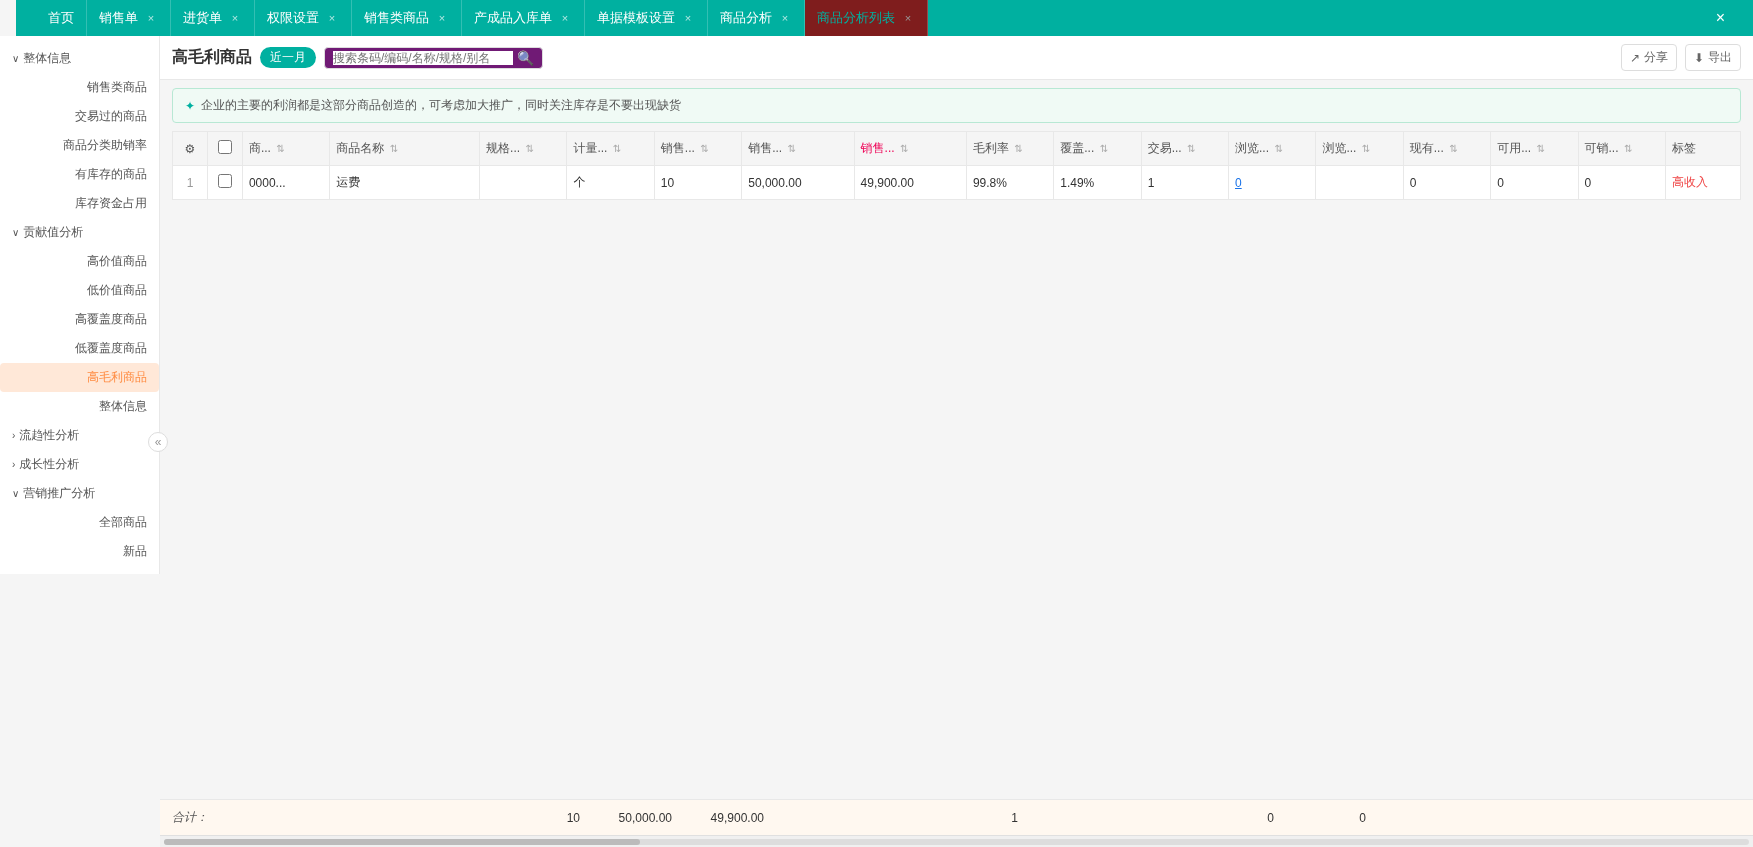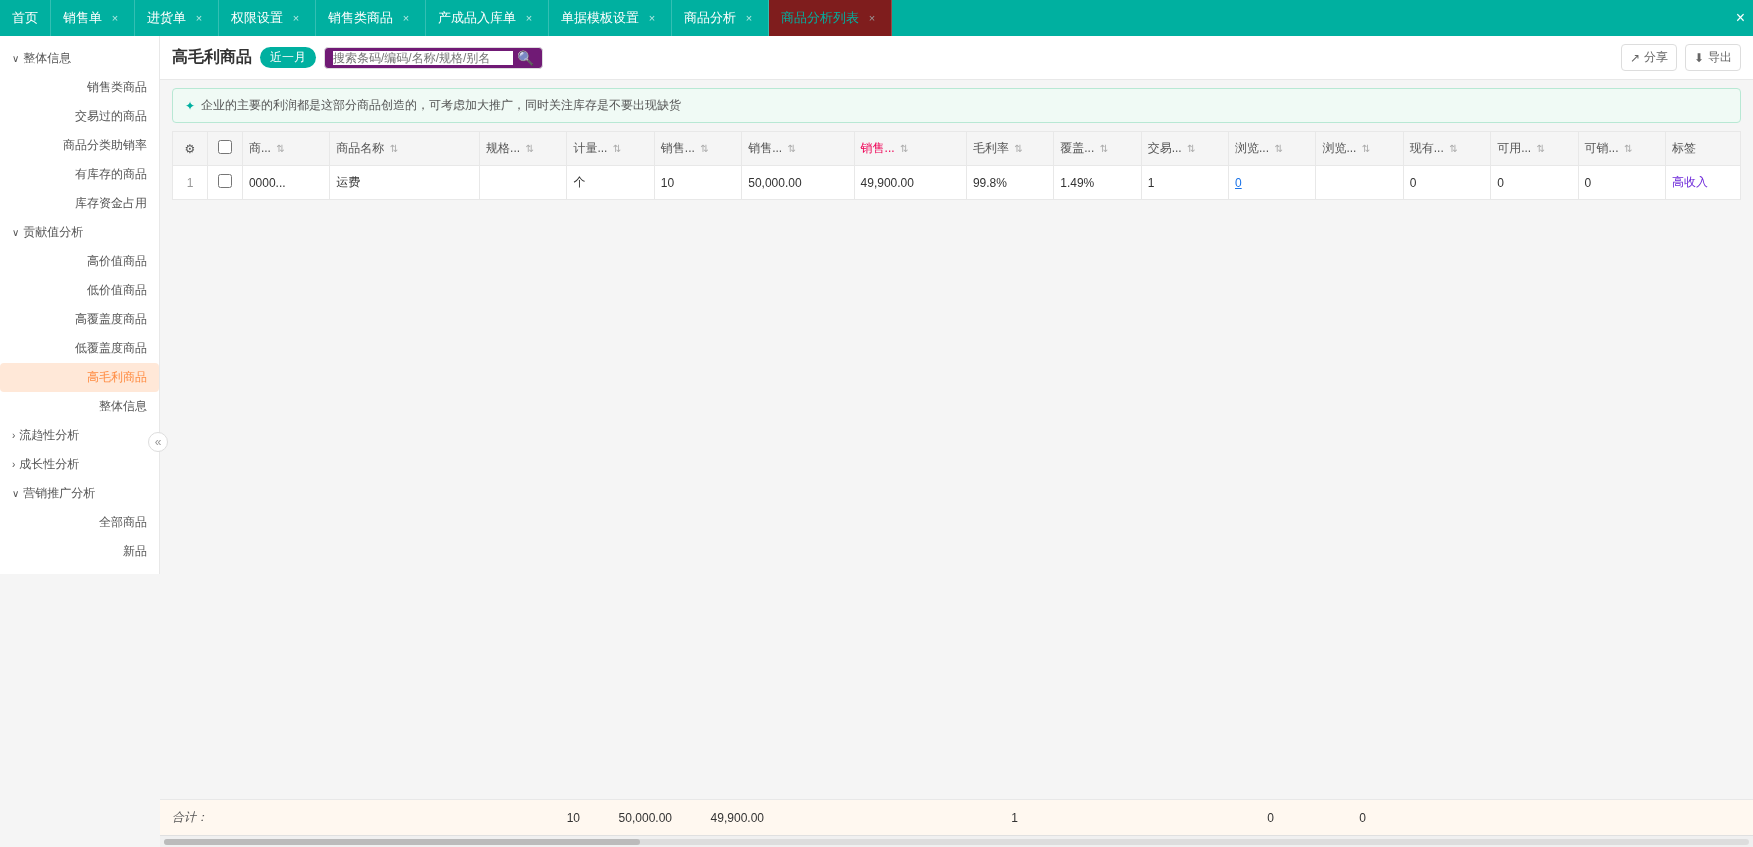--- a/index.html
+++ b/index.html
@@ -1,21 +1,21 @@
 <!DOCTYPE html>
 <html><head>
   <meta charset="utf-8">
   <style>
     * { margin: 0; padding: 0; box-sizing: border-box; }
     body { font-family: 'Microsoft YaHei', Arial, sans-serif; font-size: 12px; background: #f5f5f5; color: #333; overflow: hidden; width: 1753px; height: 847px; }
 
     
     .top-nav {
       display: flex; align-items: center; background: #00b0a0; height: 36px;
-      padding: 0 0; gap: 0;
+      padding: 0 20px; gap: 0; margin-left: 16px;
     }
     .top-nav .nav-item {
       display: flex; align-items: center; padding: 0 12px; height: 36px;
       color: #fff; cursor: pointer; font-size: 13px; white-space: nowrap;
       border-right: 1px solid rgba(255,255,255,0.2);
     }
     .top-nav .nav-item.active { background: #7f1d1d; color: #00b0a0; }
     .top-nav .nav-item .close-btn {
       margin-left: 6px; font-size: 11px; color: rgba(255,255,255,0.7);
       width: 14px; height: 14px; display: flex; align-items: center; justify-content: center;
@@ -94,21 +94,21 @@
     .table-container { flex: 1; overflow: auto; padding: 0 12px; }
     table { width: 100%; border-collapse: collapse; background: #fff; font-size: 12px; }
     thead tr { background: #f5f5f5; }
     thead th {
       padding: 8px 6px; text-align: left; border: 1px solid #e8e8e8;
       font-weight: 500; color: #555; white-space: nowrap; position: relative;
     }
     thead th .sort-icon { color: #aaa; margin-left: 2px; font-size: 10px; }
     tbody tr { border-bottom: 1px solid #f0f0f0; }
     tbody td { padding: 8px 6px; border: 1px solid #e8e8e8; color: #333; }
-    .tag-high { color: #6d28d9; font-weight: 500; }
+    .tag-high { color: #ef4444; font-weight: 500; }
     .row-num { color: #999; text-align: center; }
 
     
     .footer-bar {
       display: flex; align-items: center; padding: 8px 12px;
       background: #fff8f0; border-top: 1px solid #e8e8e8; font-size: 12px;
       gap: 12px; min-height: 36px;
     }
     .footer-bar .total-label { color: #555; font-weight: 500; min-width: 60px; font-style: italic; }
     .footer-cell { min-width: 80px; text-align: right; padding: 0 6px; }

